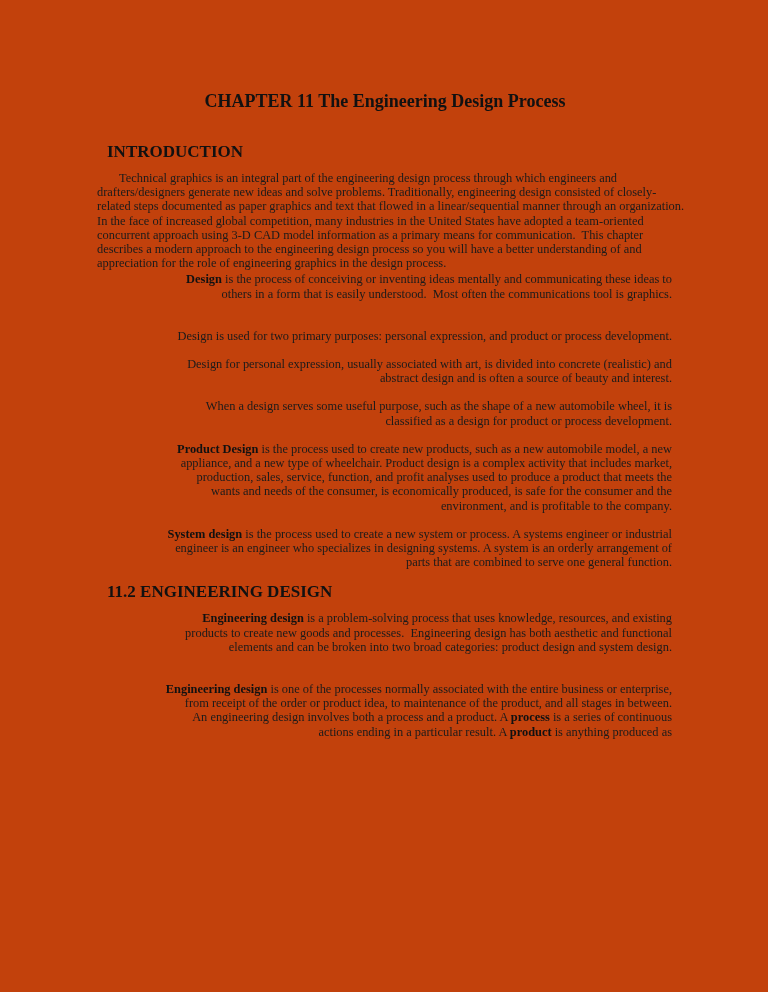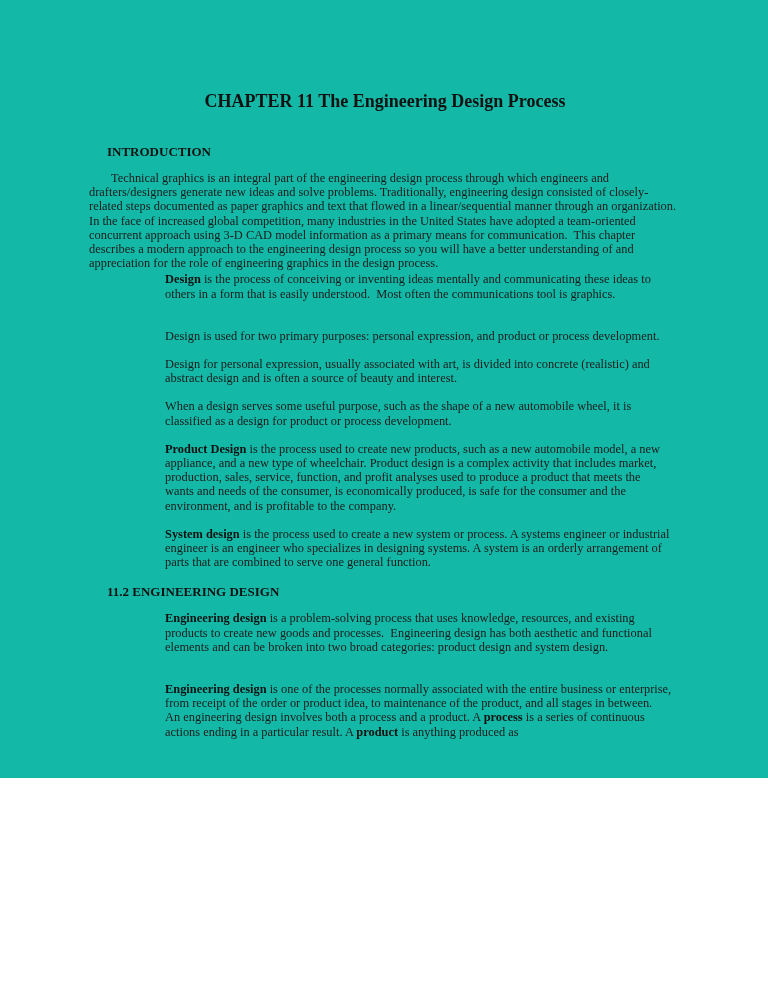--- a/index.html
+++ b/index.html
@@ -2,63 +2,64 @@
 <html><head>
 <meta charset="utf-8">
 <style>
   html, body {
     margin: 0;
     padding: 0;
     background: #ffffff;
   }
   .page {
     width: 768px;
-    height: 778px;
-    background: #14b8a6;
+    height: 992px;
+    background: #c2410c;
     overflow: hidden;
     position: relative;
     font-family: "Liberation Serif", serif;
     color: #1b1b1b;
   }
   .content {
     position: absolute;
     left: 89px;
     top: 90px;
     width: 592px;
   }
   .doc-title {
     font-size: 18px;
     font-weight: bold;
     text-align: center;
     line-height: 22px;
     margin: 0 0 32px 0;
     color: #111111;
   }
   .doc-heading {
-    font-size: 13px;
+    font-size: 17px;
     font-weight: bold;
     line-height: 15px;
     margin: 15px 0 12px 18px;
     color: #111111;
   }
   .doc-paragraph {
     font-size: 12.4px;
     line-height: 14.2px;
-    margin: 0 0 14px 0;
+    margin: 0 0 14px 8px;
     white-space: pre-wrap;
     text-align: left;
   }
   .doc-paragraph.intro {
     text-indent: 22px;
     width: 590px;
     margin-bottom: 2px;
   }
   .doc-paragraph.indented {
     margin-left: 76px;
     width: 507px;
+    text-align: right;
   }
   .doc-paragraph b {
     font-weight: bold;
     color: #111111;
   }
   .gap-large {
     margin-bottom: 28px !important;
   }
 </style>
 </head>

